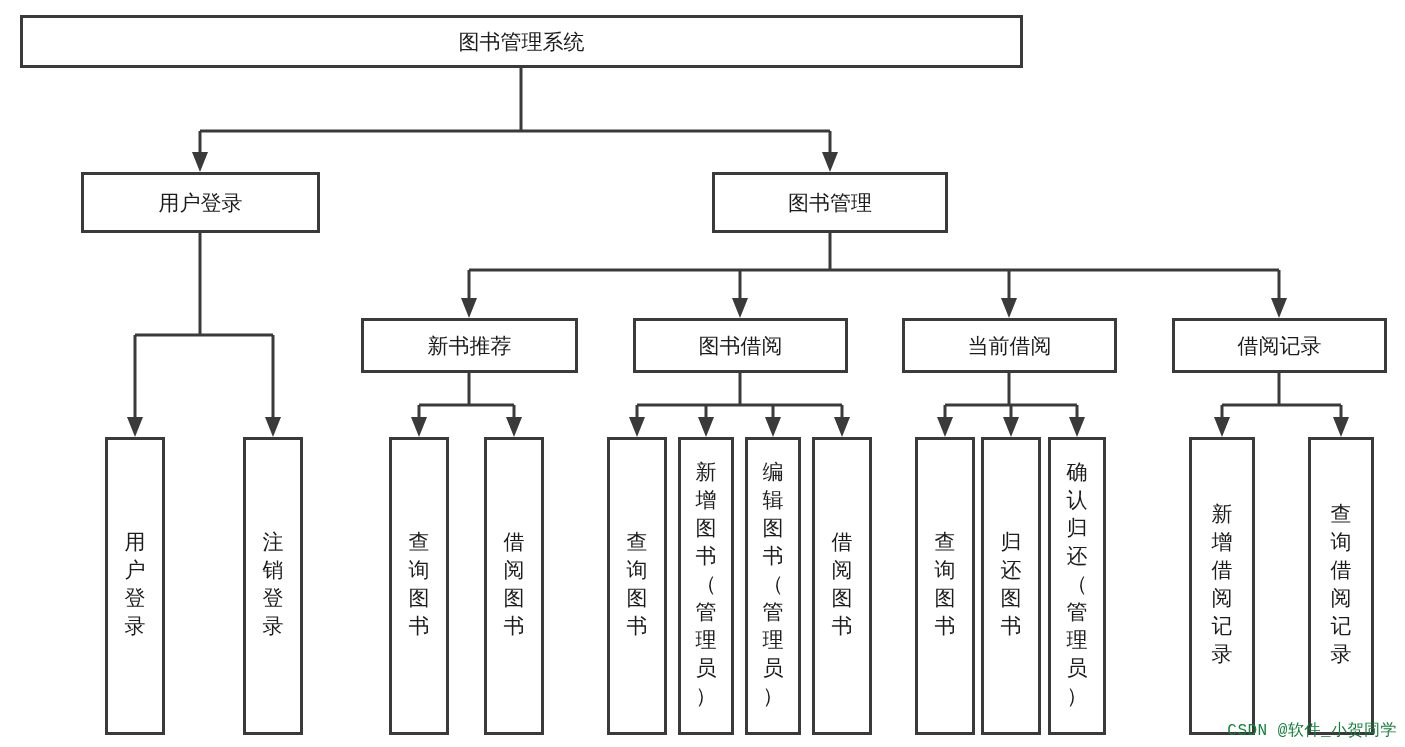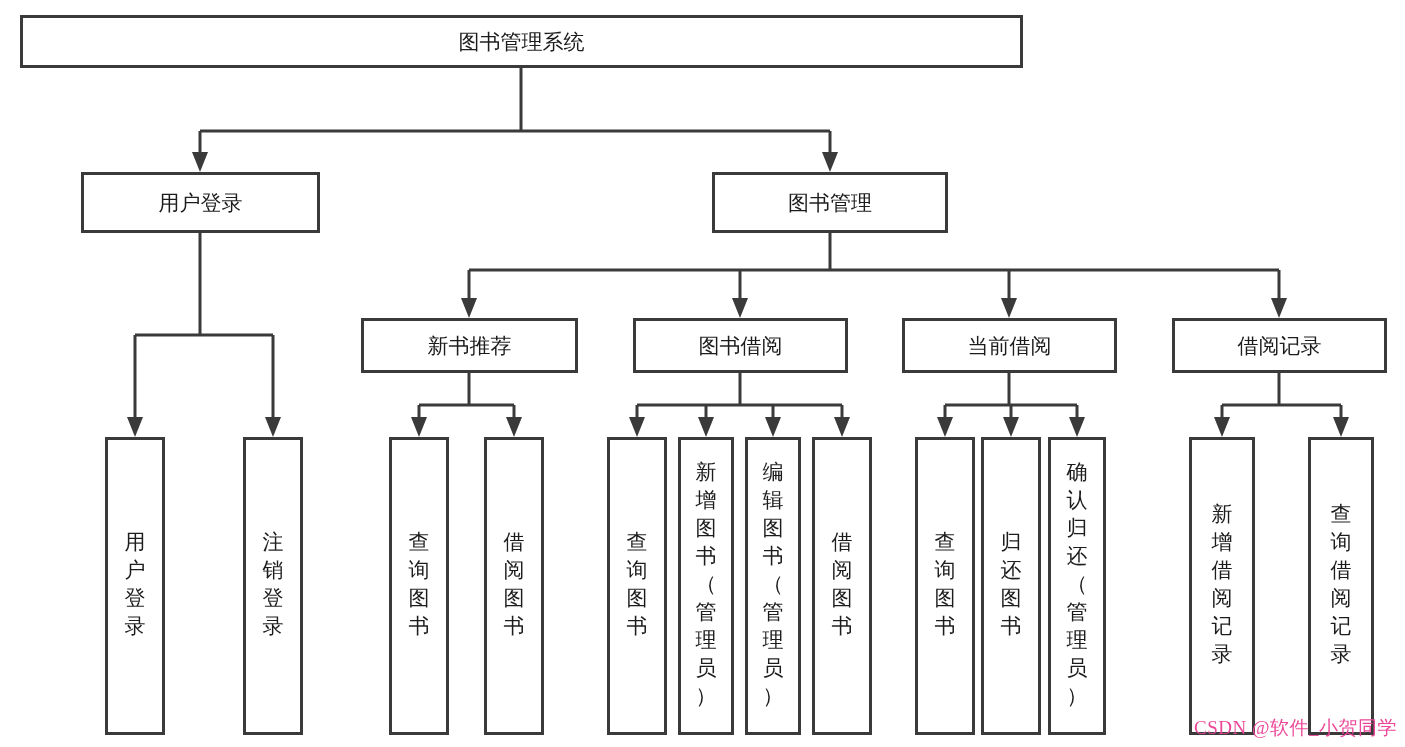--- a/index.html
+++ b/index.html
@@ -33,23 +33,23 @@
   .node-label-v{
     font-family:"DejaVu Sans","Liberation Sans",sans-serif;
     font-size:21px;
     fill:#1c1c1c;
     text-anchor:middle;
   }
   .watermark{
     position:absolute;
     right:8px;
     bottom:6px;
-    font-family:Liberation Serif, serif;
-    font-size:19px;
-    color:#ec4899;
+    font-family:Liberation Mono, monospace;
+    font-size:16px;
+    color:#15803d;
     letter-spacing:0.5px;
     white-space:nowrap;
     user-select:none;
   }
 </style>
 </head>
 <body>
 
 <div id="diagram-root">
   <svg id="tree" viewBox="0 0 1405 747">

